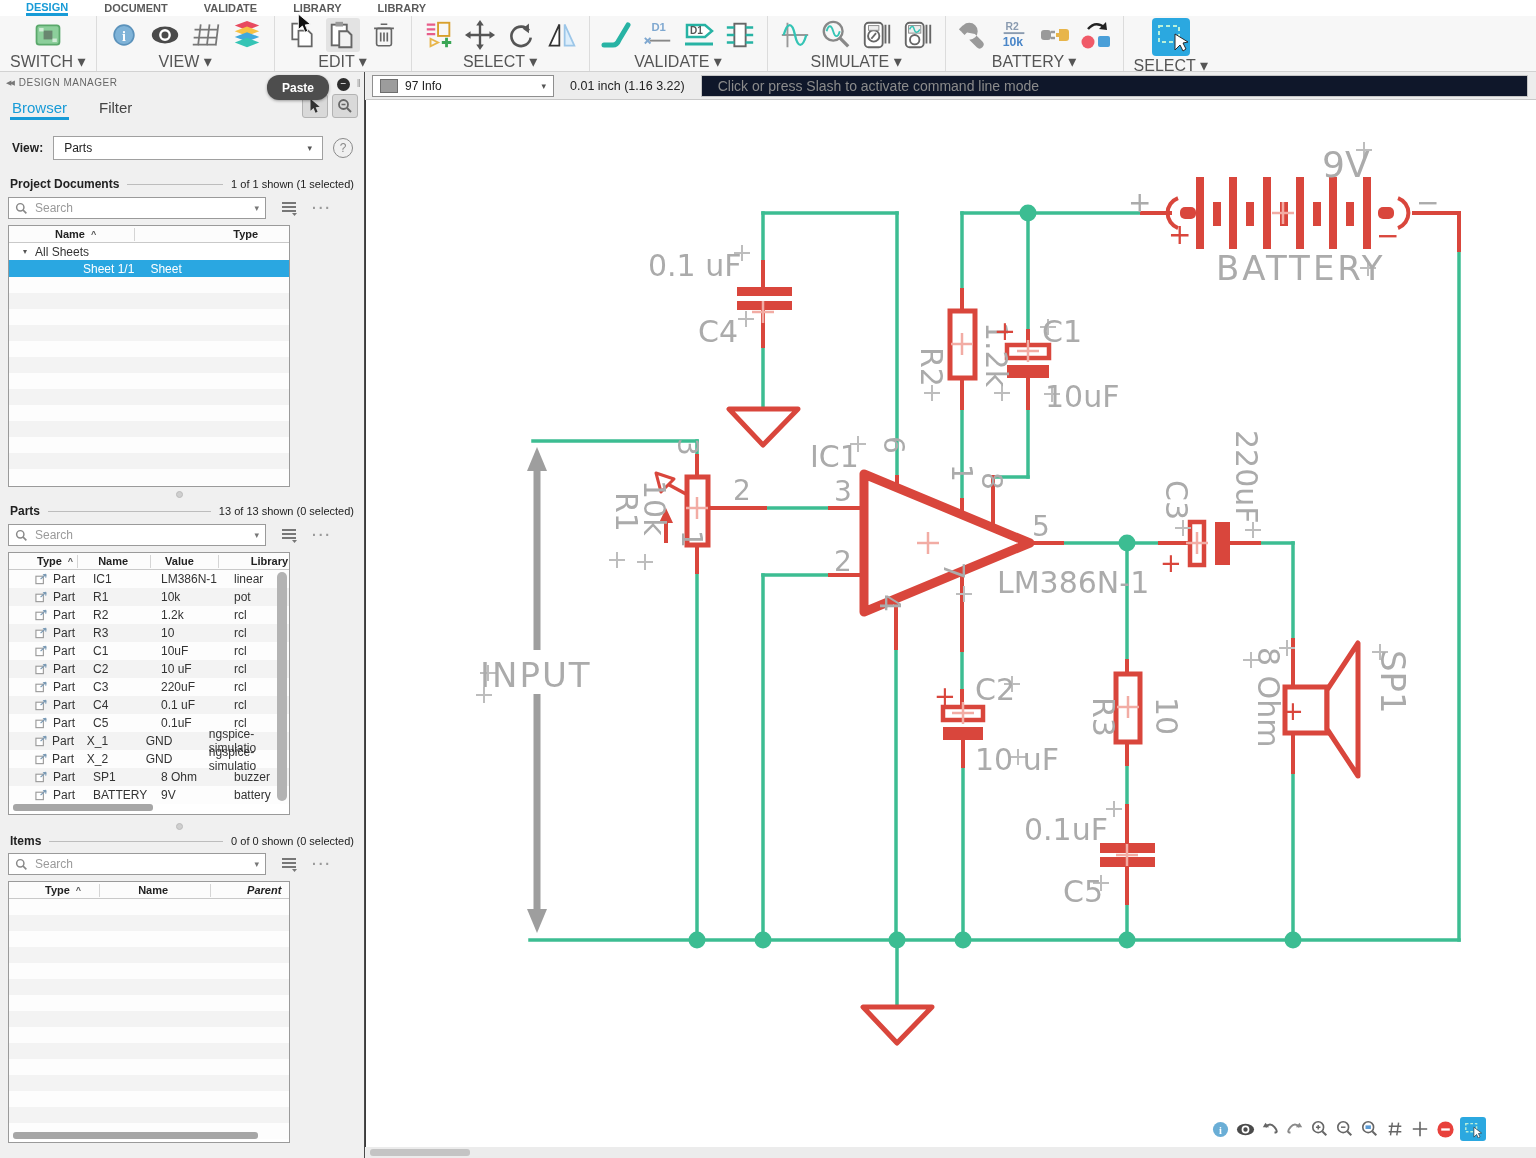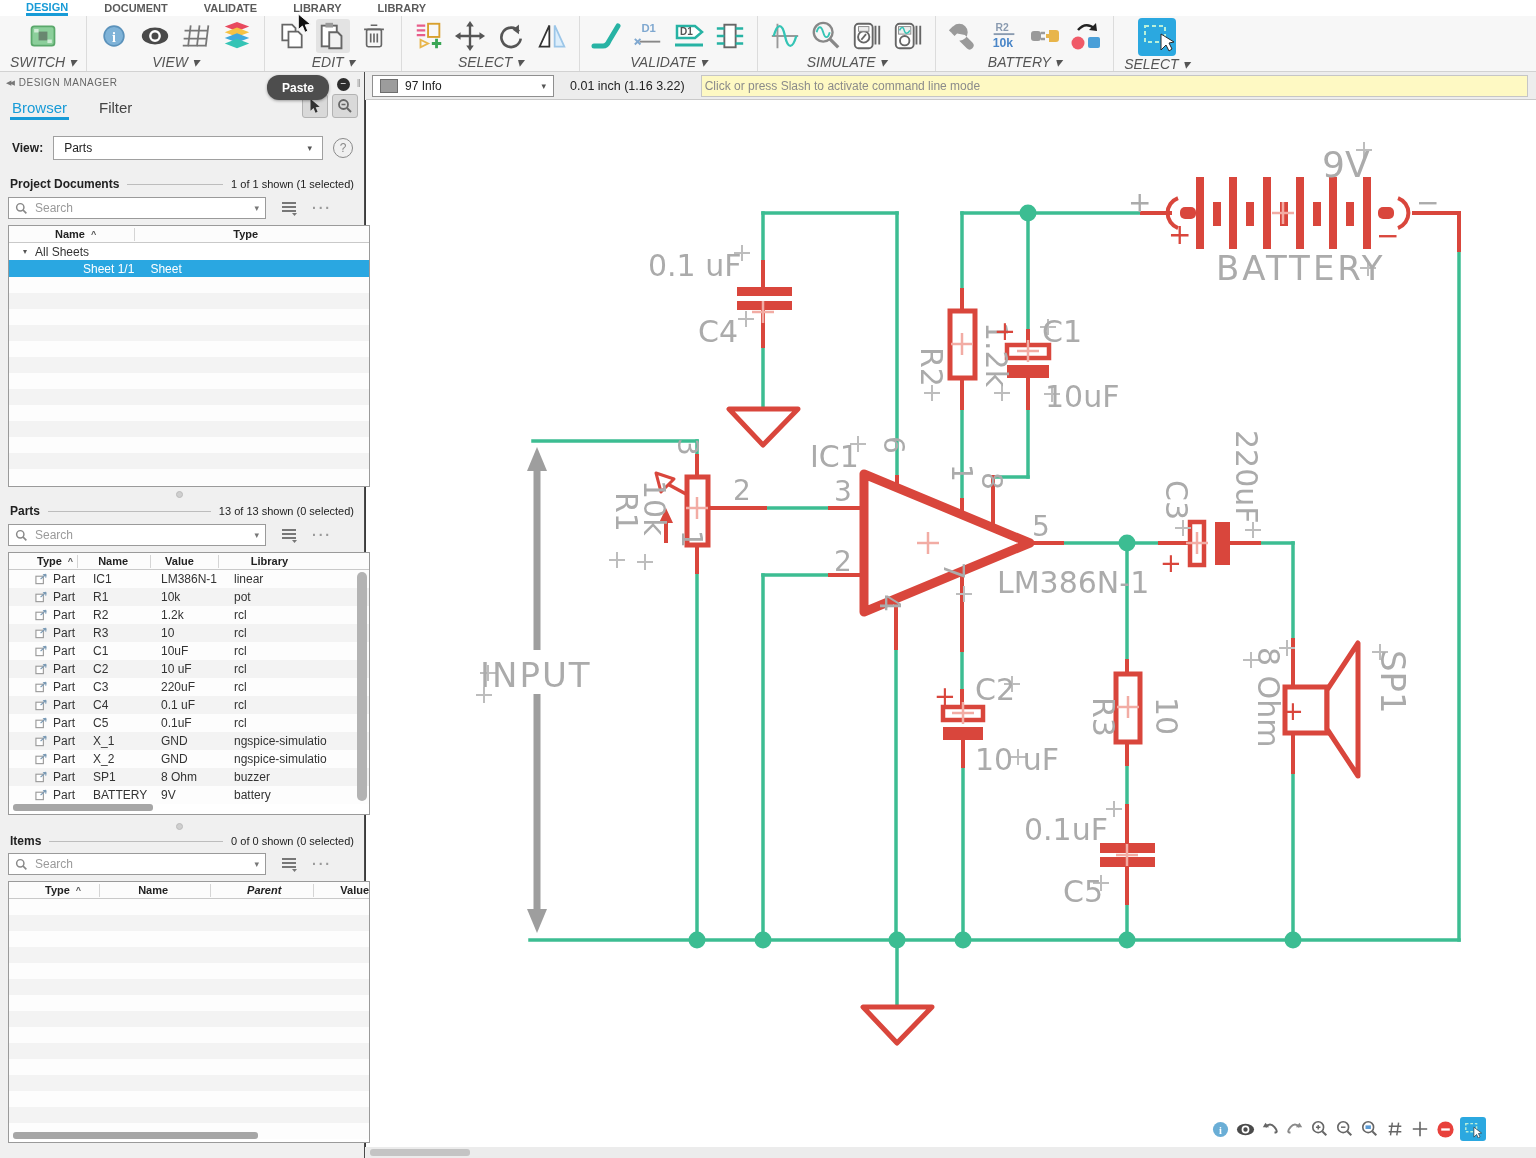--- a/index.html
+++ b/index.html
@@ -10,34 +10,34 @@
     display:flex;align-items:flex-end;gap:36px;padding-left:26px;z-index:5;}
   .menu-item{font-size:11px;font-weight:bold;color:#5a5a5a;padding-bottom:2px;cursor:default;}
   .menu-item.active{color:#189bd7;border-bottom:3px solid #189bd7;padding-bottom:0;}
   
   #toolbar{position:absolute;left:0;top:16px;right:0;height:56px;background:#f7f7f7;
     border-bottom:1px solid #d2d2d2;display:flex;z-index:4;}
   .tgroup{display:flex;flex-direction:column;align-items:center;justify-content:space-between;
     padding:2px 10px 1px 10px;border-right:1px solid #dcdcdc;}
   .tgroup:last-child{border-right:none;}
   .ticons{display:flex;align-items:center;gap:7px;height:40px;}
-  .tlabel{font-size:14px;color:#555;white-space:nowrap;font-style:italic;}
+  .tlabel{font-size:16px;color:#555;white-space:nowrap;}
   .ticon{width:34px;height:34px;display:flex;align-items:center;justify-content:center;}
   .ticon.hl{background:#e3e3e3;border-radius:3px;}
   .ticon.bigblue{width:38px;height:38px;background:#2ba8e0;border-radius:4px;}
   
   #cmdbar{position:absolute;left:366px;top:72px;right:0;height:28px;background:#ededed;
     border-bottom:1px solid #c9c9c9;display:flex;align-items:center;gap:16px;padding-left:6px;z-index:3;}
   #layersel{width:182px;height:22px;background:#fff;border:1px solid #8f8f8f;display:flex;
     align-items:center;gap:7px;padding:0 7px;font-size:12px;color:#222;}
   #layersel .swatch{width:18px;height:14px;background:#9c9c9c;border:1px solid #6e6e6e;}
   #layersel .caret{margin-left:auto;color:#555;font-size:9px;}
   #coords{font-size:12.5px;color:#222;white-space:nowrap;}
-  #cmdinput{flex:1;margin-right:8px;height:22px;background:#fef9c3;border:1px solid #c6c6c6;
-    color:#8b8b8b;font-size:12px;padding-left:3px;font-family:"Liberation Sans",sans-serif;}
+  #cmdinput{flex:1;margin-right:8px;height:22px;background:#0f172a;border:1px solid #c6c6c6;
+    color:#8b8b8b;font-size:14px;padding-left:16px;font-family:"Liberation Sans",sans-serif;}
   #cmdinput::placeholder{color:#8b8b8b;opacity:1;}
   
   #panel{position:absolute;left:0;top:72px;width:365px;bottom:0;background:#f0f0f0;
     border-right:1px solid #4a4a4a;z-index:2;}
   .abs{position:absolute;}
   #dm-header{left:6px;top:5px;display:flex;align-items:center;gap:6px;}
   #dm-title{font-size:10px;color:#666;letter-spacing:.5px;}
   .collapse-ic{font-size:7px;color:#777;letter-spacing:-2px;}
   #dm-dot{position:absolute;right:14px;top:6px;width:13px;height:13px;border-radius:50%;
     background:#2d2d2d;color:#fff;font-size:10px;line-height:11px;text-align:center;}
@@ -62,21 +62,21 @@
   .sechead .line{flex:1;border-top:1px solid #bdbdbd;margin:0 8px;}
   .sechead .c{font-size:11px;color:#222;white-space:nowrap;}
   .searchrow{left:8px;width:348px;display:flex;align-items:center;gap:14px;}
   .searchbox{width:258px;height:22px;background:#fff;border:1px solid #9a9a9a;display:flex;
     align-items:center;padding:0 6px;gap:5px;}
   .searchbox input{border:none;outline:none;flex:1;font-size:12px;color:#555;min-width:0;
     font-family:"Liberation Sans",sans-serif;background:transparent;}
   .searchbox input::placeholder{color:#9a9a9a;opacity:1;}
   .searchbox .caret{font-size:9px;color:#777;}
   .dots{color:#9a9a9a;font-size:14px;font-weight:bold;letter-spacing:2px;}
-  .tbl{background:#fff;border:1px solid #9a9a9a;overflow:hidden;left:8px;width:362px;}
+  .tbl{background:#fff;border:1px solid #9a9a9a;overflow:hidden;left:8px;width:282px;}
   .th{display:flex;height:17px;border-bottom:1px solid #c9c9c9;background:#fcfcfc;
     font-size:11px;font-weight:bold;color:#222;align-items:center;}
   .th span{white-space:nowrap;}
   .th .sort{font-size:9px;color:#555;font-weight:bold;margin-left:6px;}
   .hdiv{border-left:1px solid #d5d5d5;height:13px;margin:0 6px;}
   .stripe{width:100%;}
   .trow{display:flex;align-items:center;font-size:12px;color:#333;height:17px;}
   .trow.sel{background:#2aa7e1;color:#fff;}
   .prow{display:flex;align-items:center;font-size:12px;color:#333;height:18px;}
   .prow .ic{width:14px;margin-left:26px;margin-right:4px;display:flex;}

